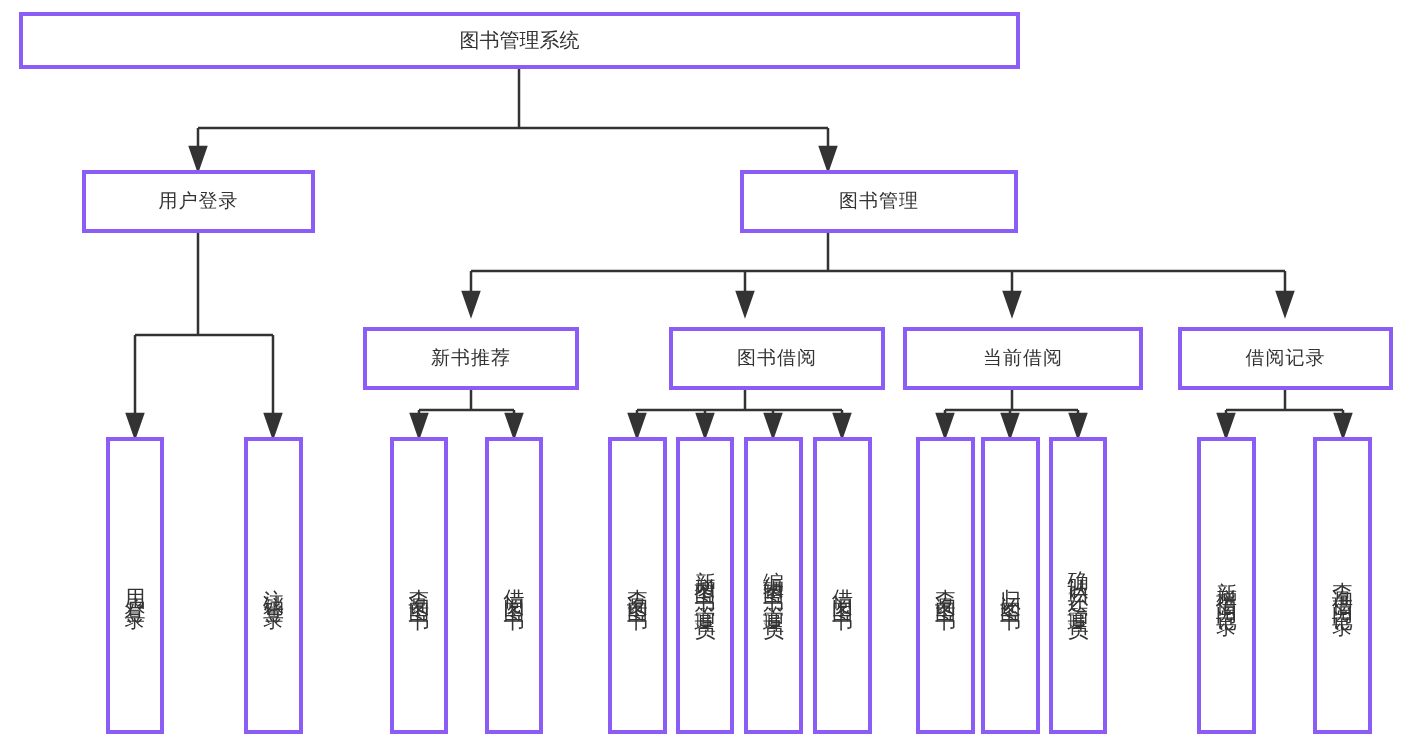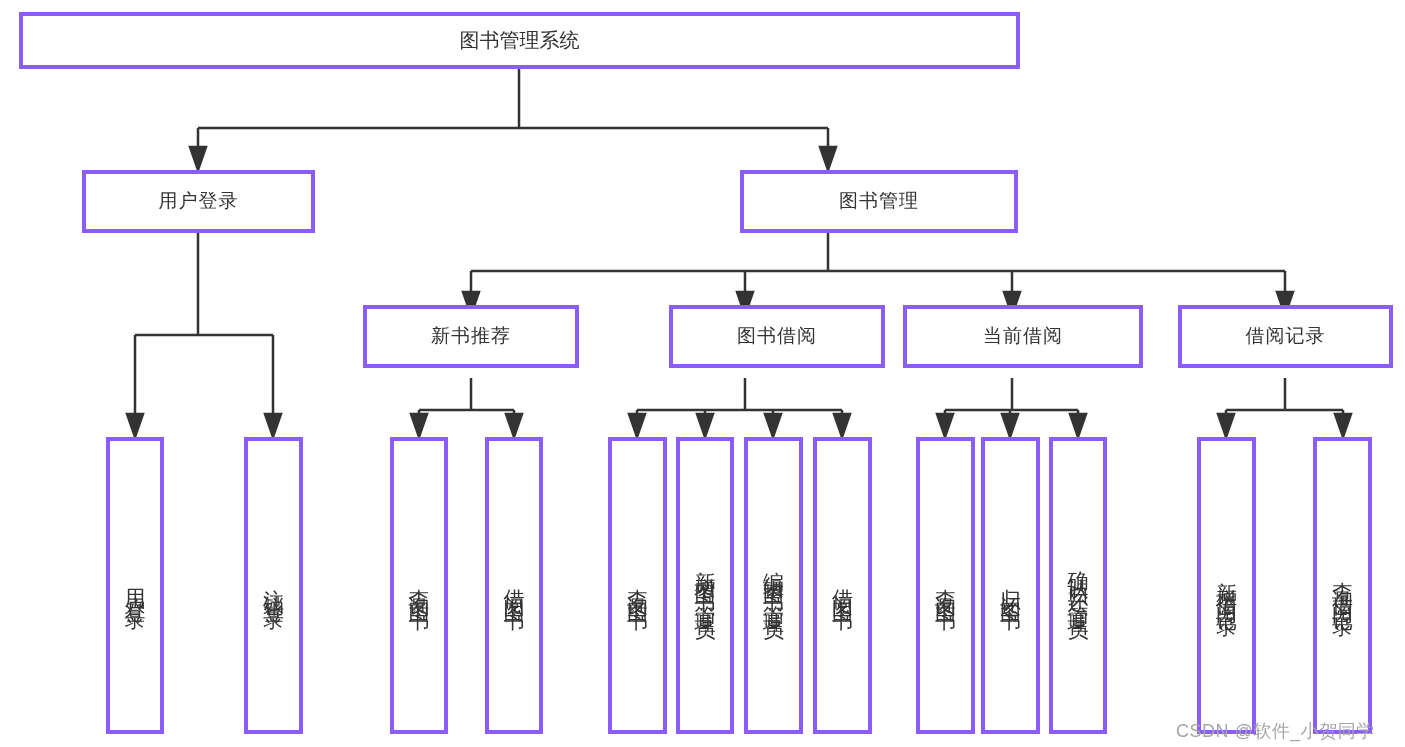--- a/index.html
+++ b/index.html
@@ -36,21 +36,21 @@
   .h-node {
     font-size: 19px;
     letter-spacing: 1px;
     line-height: 1.2;
   }
   .root-node {
     left: 19px; top: 12px; width: 1001px; height: 57px;
     font-size: 20px;
   }
   .lvl2 { top: 170px; height: 63px; }
-  .lvl3 { top: 305px; height: 63px; }
+  .lvl3 { top: 327px; height: 63px; }
   .leaf {
     top: 437px;
     height: 297px;
   }
   .leaf .vtext {
     writing-mode: vertical-rl;
     text-orientation: mixed;
     font-size: 21px;
     letter-spacing: 7px;
     line-height: 1.15;
@@ -184,15 +184,14 @@
     <span class="vtext">确认归还（管理员）</span>
   </div>
 
   <div class="node leaf" style="left:1197px; width:59px;">
     <span class="vtext">新增借阅记录</span>
   </div>
   <div class="node leaf" style="left:1313px; width:59px;">
     <span class="vtext">查询借阅记录</span>
   </div>
 
-  <div class="watermark">CSDN @软件_小贺同学</div>
 
 </div>
 
 </body></html>

